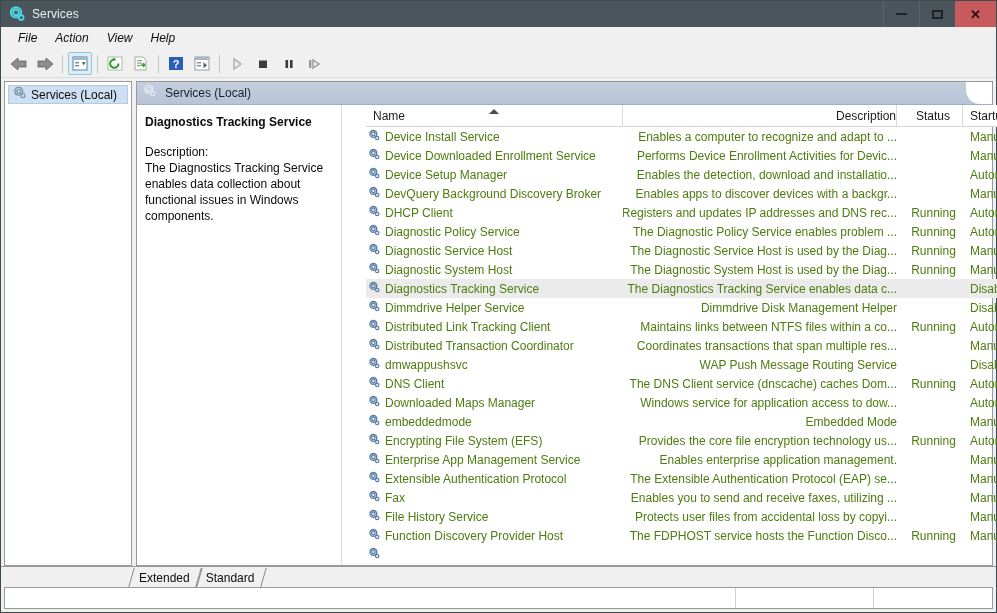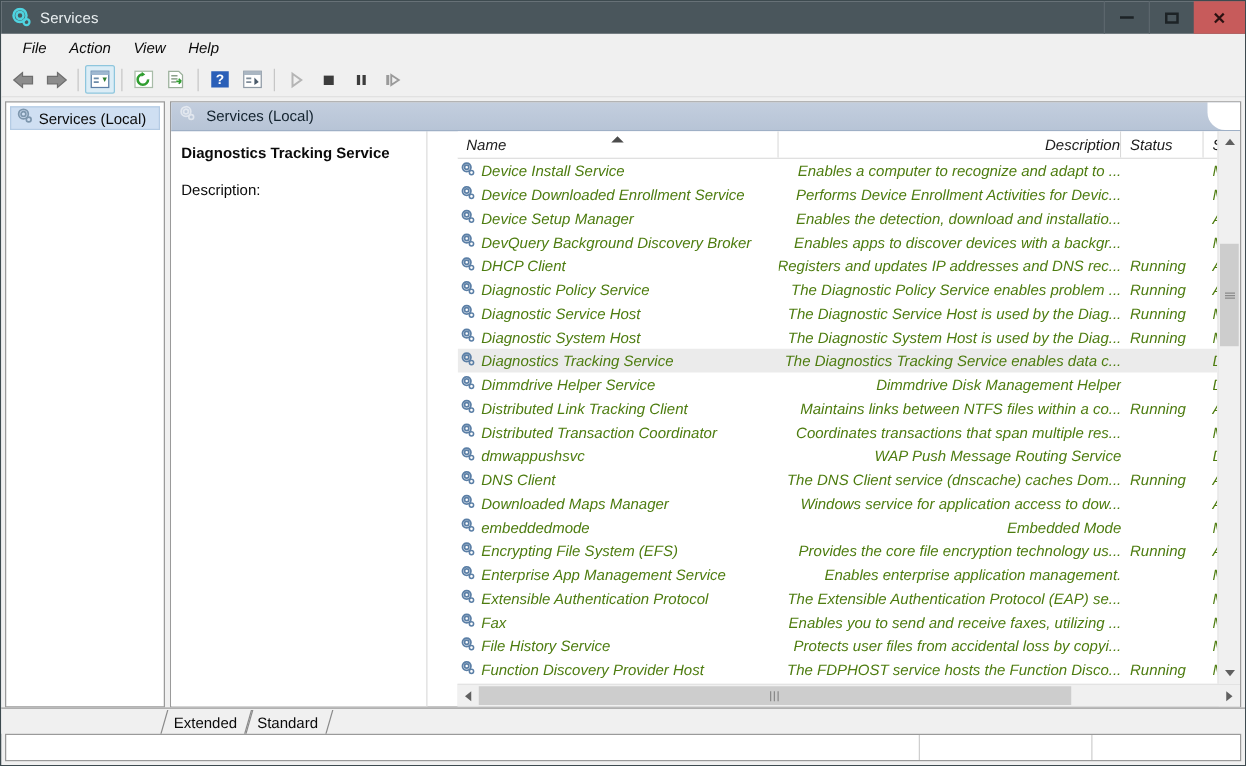--- a/index.html
+++ b/index.html
@@ -185,24 +185,23 @@
     margin-bottom: 14px;
     line-height: 15px;
   }
   .detail-label { font-size: 12px; color: #0b0b0b; line-height: 16px; }
   .detail-body { font-size: 12px; color: #0b0b0b; line-height: 16px; }
 
   
   .listwrap {
     flex: 1 1 auto;
     display: flex;
-    flex-direction: column;
+    flex-direction: row;
     min-width: 0;
     background: #ffffff;
-    font-style: italic;
   }
   .list-region { flex: 1 1 auto; display: flex; min-height: 0; }
   .list-main { flex: 1 1 auto; min-width: 0; display: flex; flex-direction: column; overflow: hidden;}
 
   .lv-header {
     height: 21px;
     display: flex;
     flex: 0 0 auto;
     background: #ffffff;
     border-bottom: 1px solid #d6d6d6;
@@ -245,21 +244,21 @@
     overflow: hidden;
     display: flex;
     align-items: center;
   }
   .cell.name { padding-left: 2px; }
   .cell .svcico { margin-right: 4px; flex: 0 0 auto; }
 
   
   .c-name { width: 257px; flex: 0 0 auto; }
   .c-desc { width: 274px; flex: 0 0 auto; justify-content: flex-end; }
-  .c-status { width: 66px; flex: 0 0 auto; }
+  .c-status { width: 66px; flex: 0 0 auto; justify-content: center; }
   .c-startup { width: 52px; flex: 0 0 auto; }
 
   
   .vscroll {
     width: 17px; flex: 0 0 auto;
     background: #f0f0f0;
     border-left: 1px solid #e3e3e3;
     display: flex; flex-direction: column;
     position: relative;
   }
@@ -487,20 +486,21 @@
         </span>
         <span class="pane-header-text">Services (Local)</span>
         <span class="pane-header-curve"></span>
       </div>
 
       <div class="pane-content">
 
         <div class="detail">
           <div class="detail-title">Diagnostics Tracking Service</div>
           <div class="detail-label">Description:</div>
+          <div class="detail-body">The Diagnostics Tracking Service enables data collection about functional issues in Windows components.</div>
         </div>
 
         <div class="listwrap">
           <div class="list-region">
             <div class="list-main">
 
               <div class="lv-header">
                 <div class="lv-th c-name">
                   <span>Name</span>
                   <span class="sort-arrow"></span>

